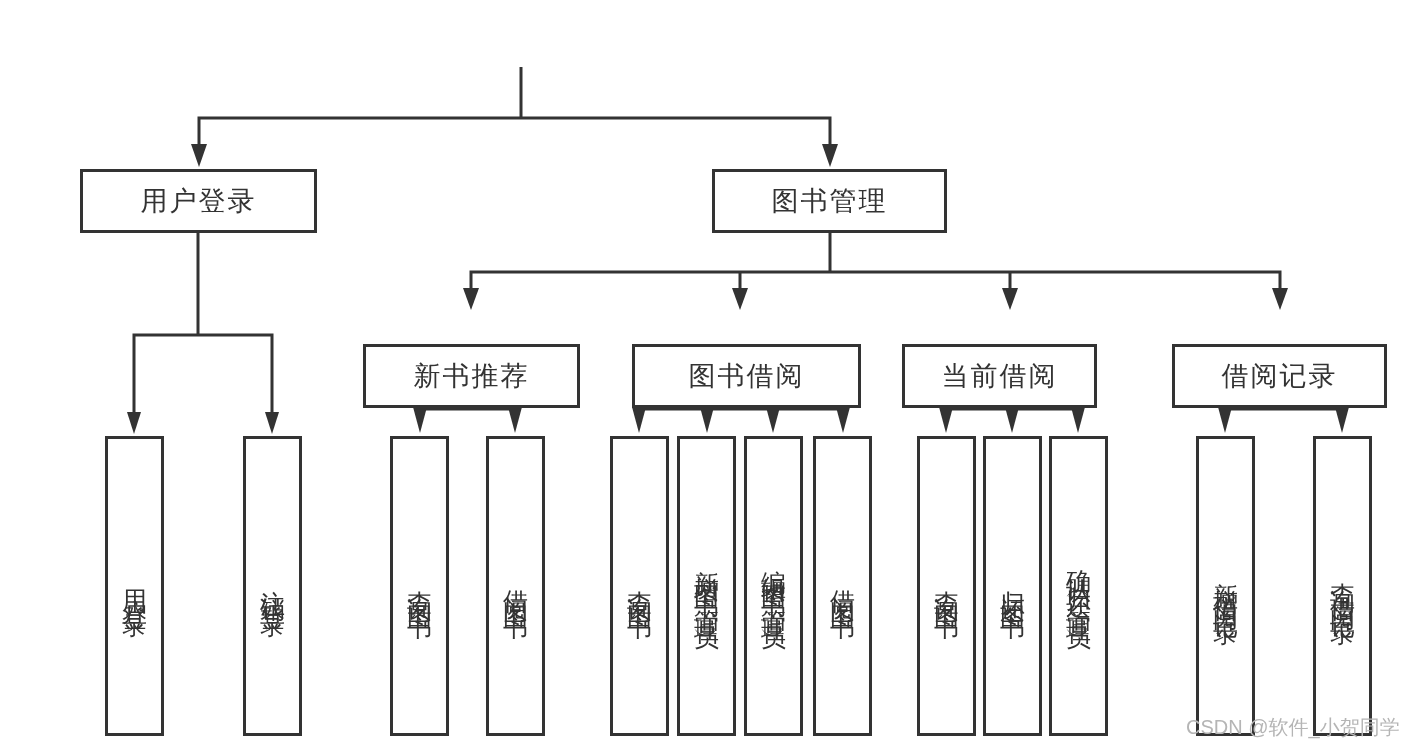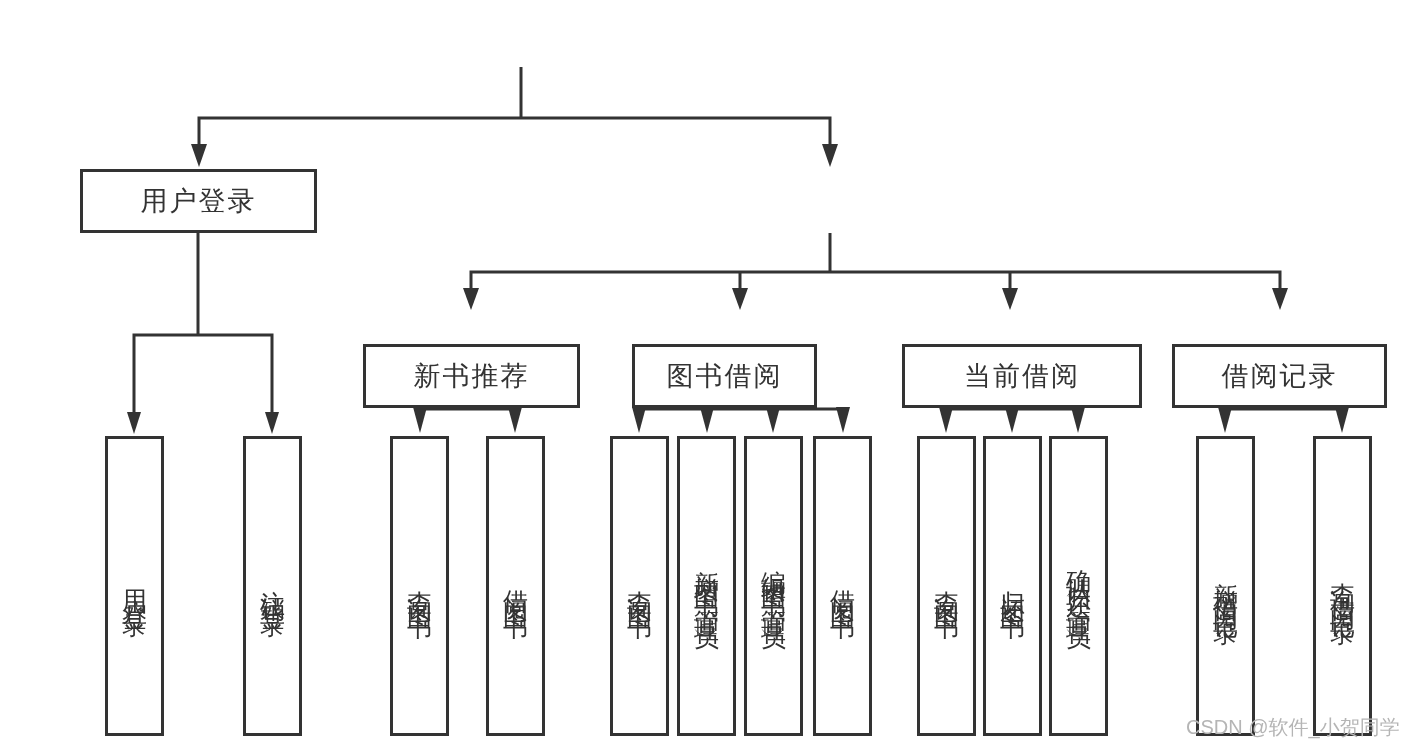--- a/index.html
+++ b/index.html
@@ -101,28 +101,31 @@
       <path class="ln" d="M1225,409 L1342,409"></path>
       <polygon class="ar" points="1218,407 1232,407 1225,433"></polygon>
       <polygon class="ar" points="1335,407 1349,407 1342,433"></polygon>
     </g>
   </svg>
 
 
   <div class="node branch b-l2" style="left:80px;width:237px;">
     <span>用户登录</span>
   </div>
+  <div class="node branch b-l2" style="left:712px;width:235px;">
+    <span>图书管理</span>
+  </div>
 
   <div class="node branch b-l3" style="left:363px;width:217px;">
     <span>新书推荐</span>
   </div>
-  <div class="node branch b-l3" style="left:632px;width:185px;">
+  <div class="node branch b-l3" style="left:632px;width:229px;">
     <span>图书借阅</span>
   </div>
-  <div class="node branch b-l3" style="left:902px;width:240px;">
+  <div class="node branch b-l3" style="left:902px;width:195px;">
     <span>当前借阅</span>
   </div>
   <div class="node branch b-l3" style="left:1172px;width:215px;">
     <span>借阅记录</span>
   </div>
 
   <div class="node leaf" style="left:105px;">
     <span class="vtext">用户登录</span>
   </div>
   <div class="node leaf" style="left:243px;">

